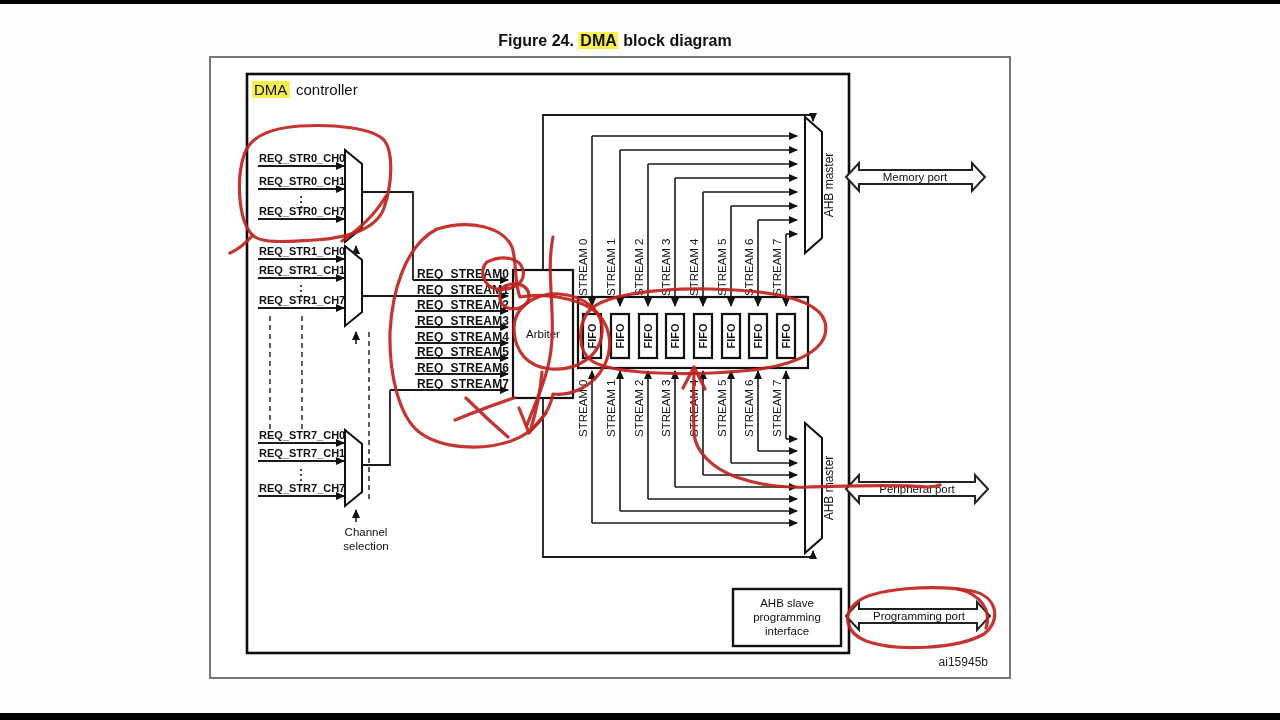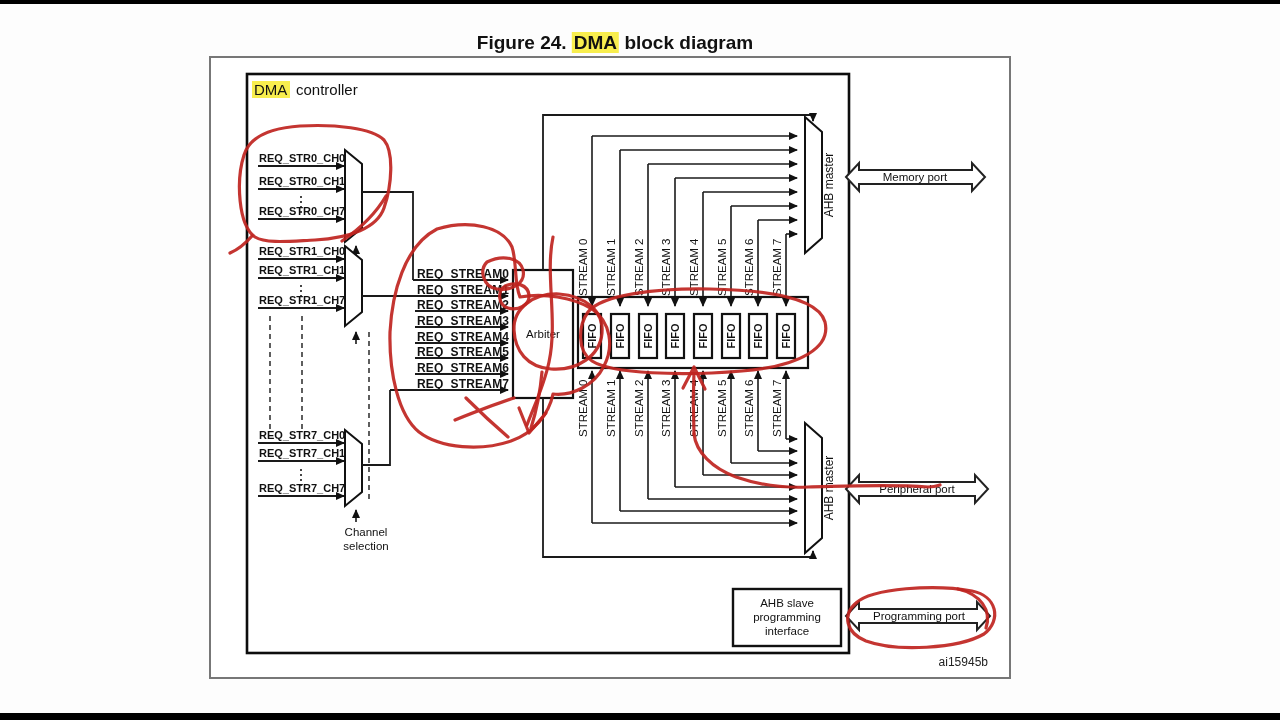--- a/index.html
+++ b/index.html
@@ -2,21 +2,21 @@
 <html><head>
 <meta charset="utf-8">
 <style>
   html,body{margin:0;padding:0;background:#fff;}
   #stage{position:relative;width:1280px;height:720px;background:#fdfdfd;overflow:hidden;
          font-family:"Liberation Sans",sans-serif;}
   .bar{position:absolute;left:0;width:1280px;background:#000;}
   #bar-top{top:0;height:4px;}
   #bar-bottom{top:713px;height:7px;}
   #fig-title{position:absolute;top:32px;left:615px;transform:translateX(-50%);
-             white-space:nowrap;font-size:19px;font-weight:bold;color:#111;}
+             white-space:nowrap;font-size:16px;font-weight:bold;color:#111;}
   #fig-title .hl{background:#f8ee4e;padding:0 2px;}
   svg text{fill:#111;}
   .t11{font:bold 11px "Liberation Sans",sans-serif;}
   .t12{font:bold 12px "Liberation Sans",sans-serif;letter-spacing:.2px;}
   .rot{font:11.5px "Liberation Sans",sans-serif;}
   .fifot{font:bold 11px "Liberation Sans",sans-serif;}
   .arb{font:11.5px "Liberation Sans",sans-serif;}
   .ahb{font:12px "Liberation Sans",sans-serif;}
   .portt{font:11.5px "Liberation Sans",sans-serif;}
   .smallt{font:11.5px "Liberation Sans",sans-serif;}

